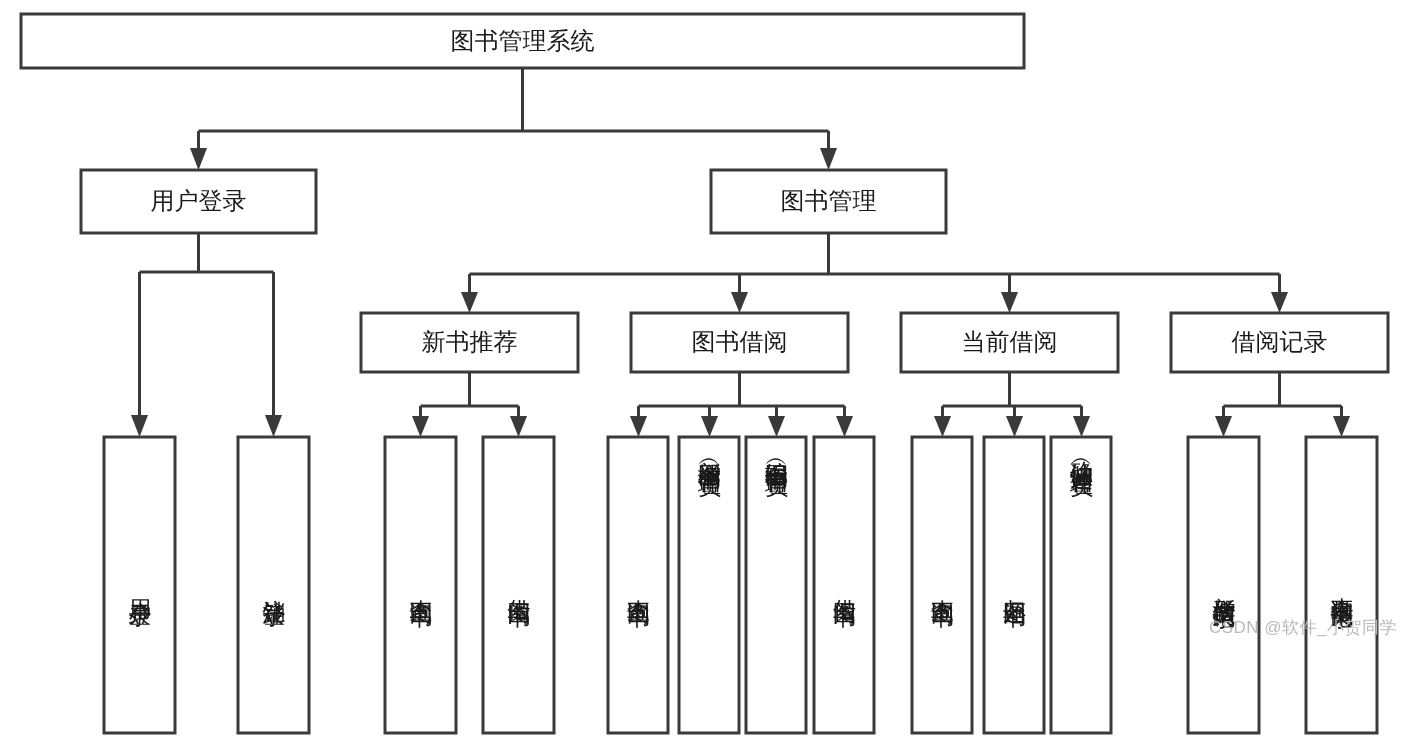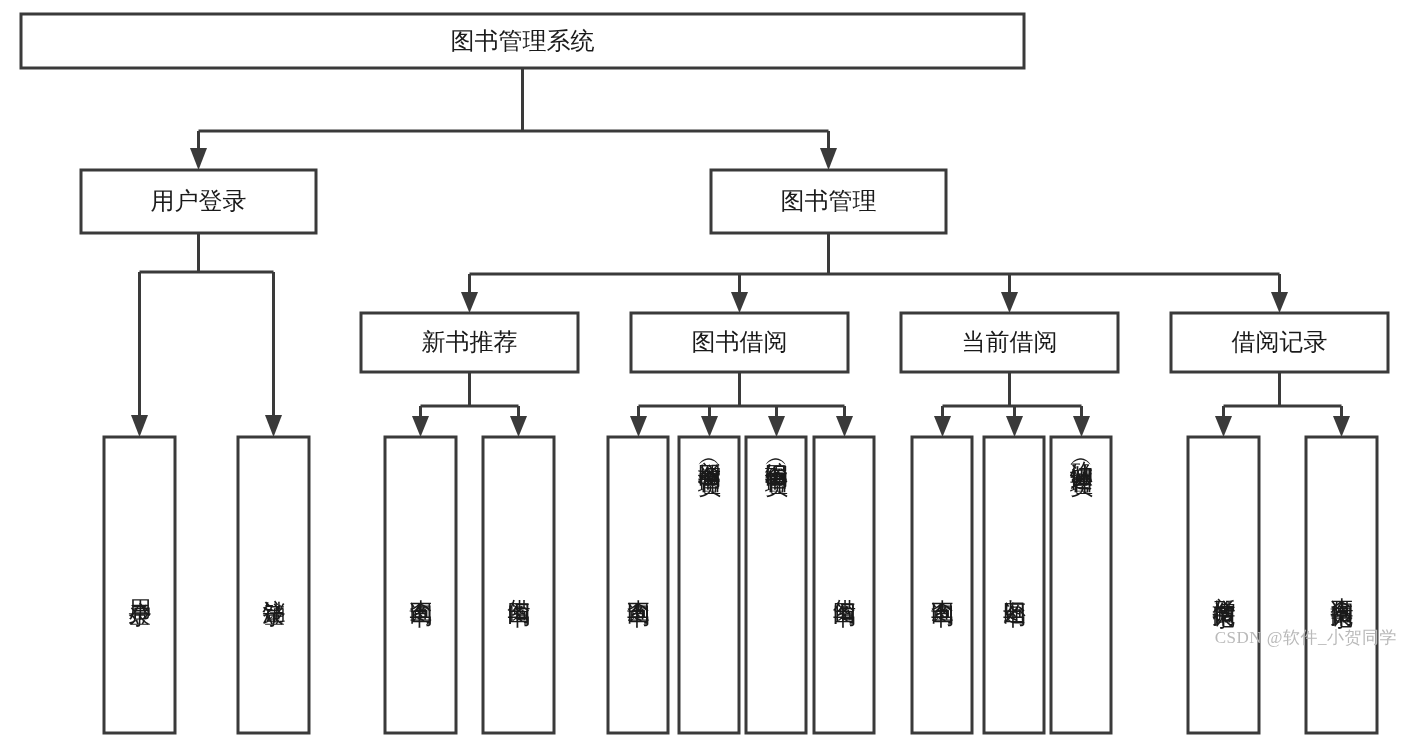--- a/index.html
+++ b/index.html
@@ -25,22 +25,22 @@
   }
   .leaf-label{
     writing-mode:vertical-rl;
     text-orientation:upright;
     font-family:"DejaVu Sans","Liberation Sans",sans-serif;
     font-size:23px;color:#1a1a1a;
     line-height:1.12;letter-spacing:2px;
     white-space:nowrap;
   }
   .watermark{
-    position:absolute;right:8px;bottom:6px;
-    font-family:Liberation Serif, serif;
+    position:absolute;right:8px;bottom:16px;
+    font-family:Liberation Sans, sans-serif;
     font-size:17px;color:#b9b9b9;
     letter-spacing:.5px;white-space:nowrap;
   }
 </style>
 </head>
 <body>
 
 <div id="diagram-root">
 
   <svg id="flowchart" viewBox="0 0 1405 747">

